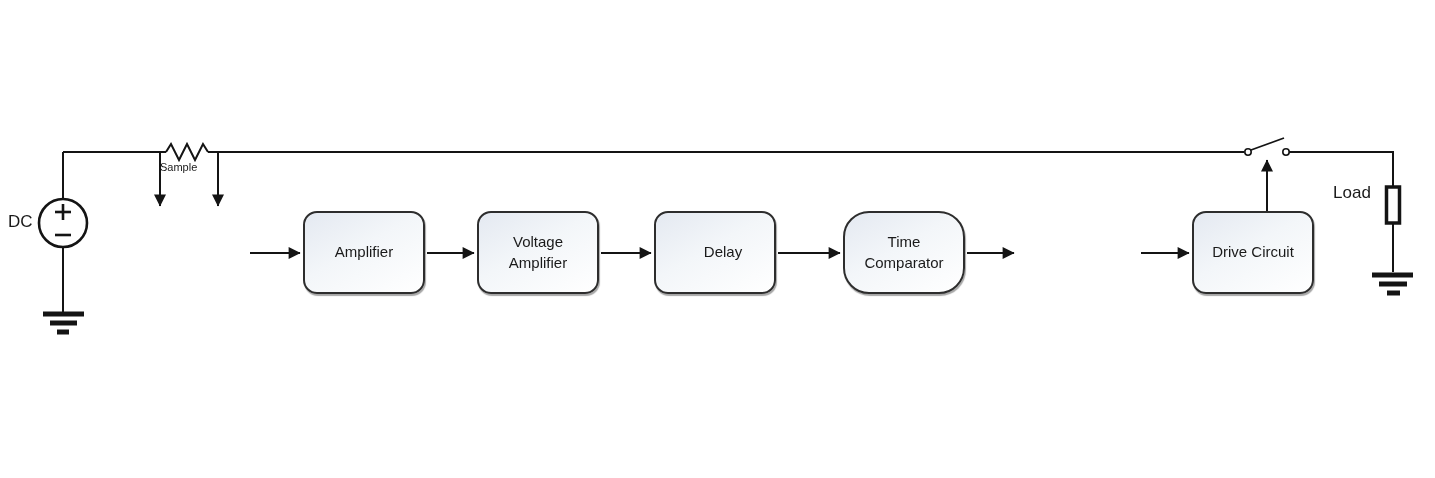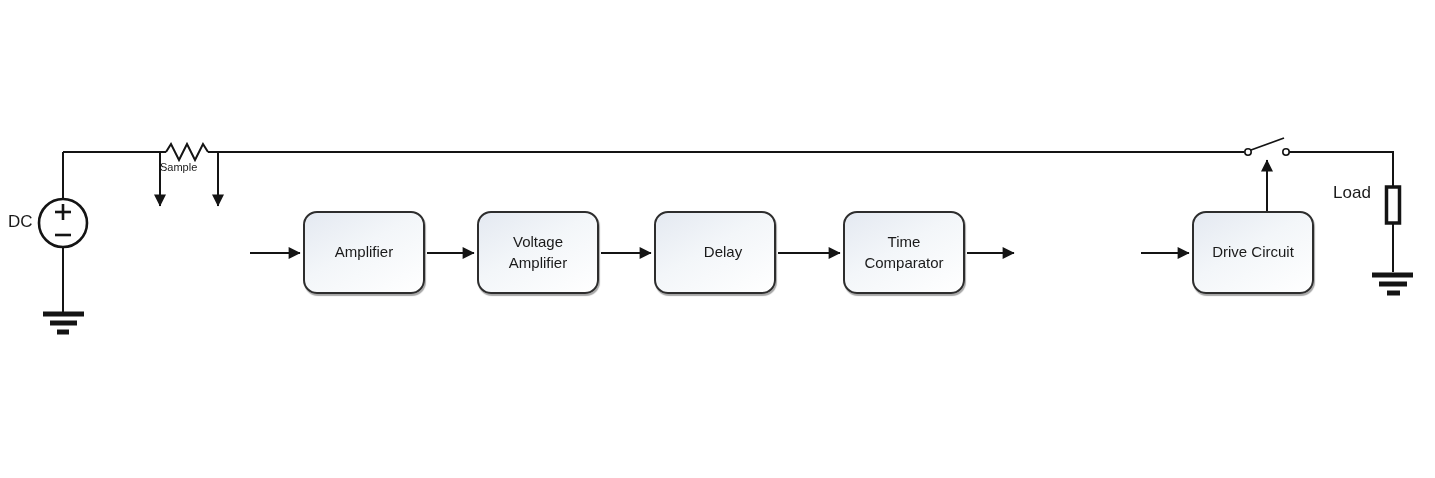--- a/index.html
+++ b/index.html
@@ -39,21 +39,21 @@
     color: #1a1a1a;
   }
   #lbl-dc     { left: 8px;    top: 212px; width: 34px; font-size: 17px; text-align: left; }
   #lbl-sample { left: 160px;  top: 161px; width: 36px; font-size: 11px; text-align: center; }
   #lbl-load   { left: 1327px; top: 183px; width: 50px; font-size: 17px; text-align: center; }
   
   #blk-0 { left: 126px;  top: 211px; }
   #blk-1 { left: 303px;  top: 211px; }
   #blk-2 { left: 477px;  top: 211px; }
   #blk-3 { left: 654px;  top: 211px; padding-left: 16px; }
-  #blk-4 { left: 843px;  top: 211px; }
+  #blk-4 { left: 843px;  top: 211px; border-radius: 26px; }
   #blk-5 { left: 1017px; top: 211px; }
   #blk-6 { left: 1192px; top: 211px; }
 </style>
 </head>
 <body>
 
 <div id="canvas">
 
   <svg id="wires" viewBox="0 0 1435 478" xmlns="http://www.w3.org/2000/svg">
     <defs>

